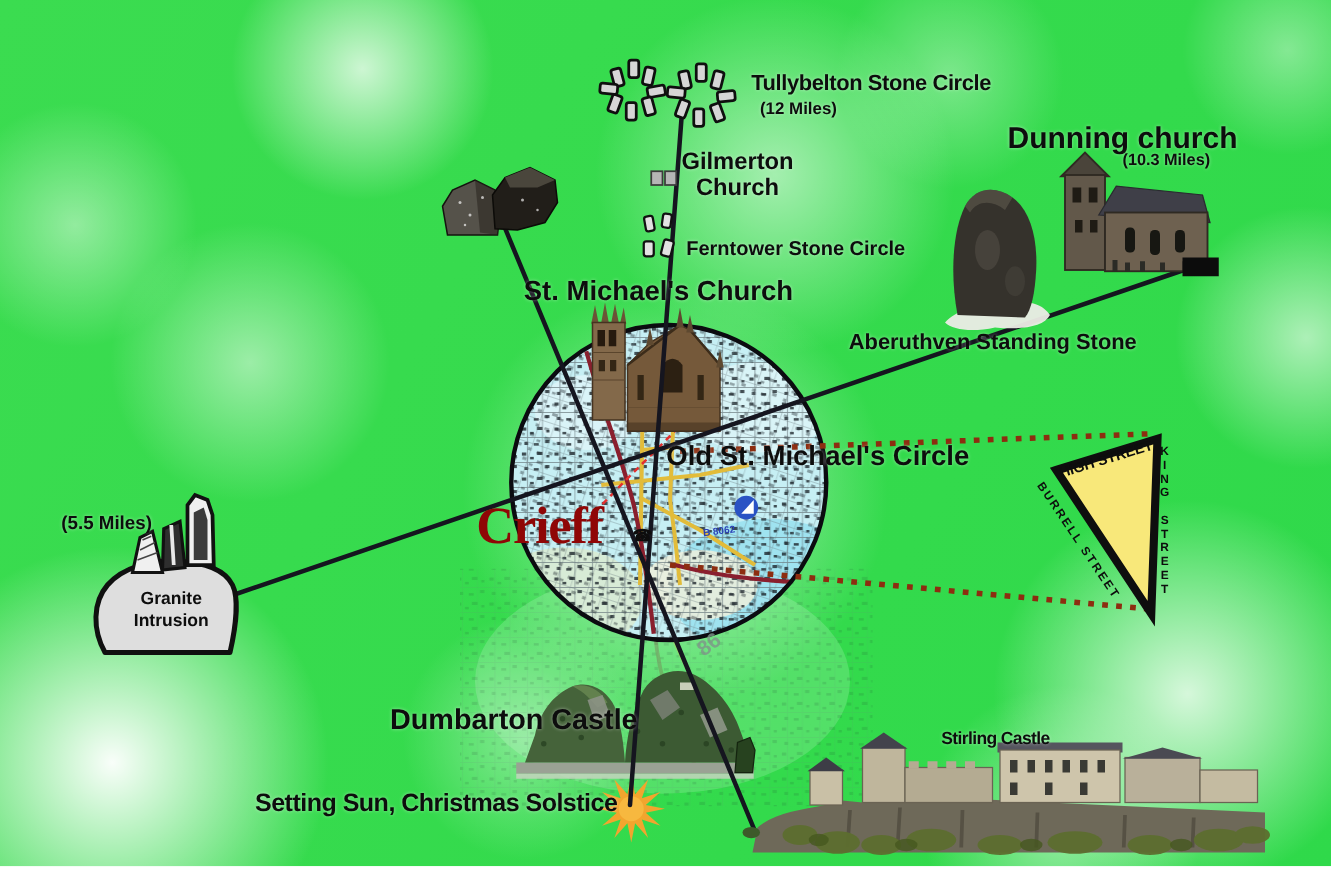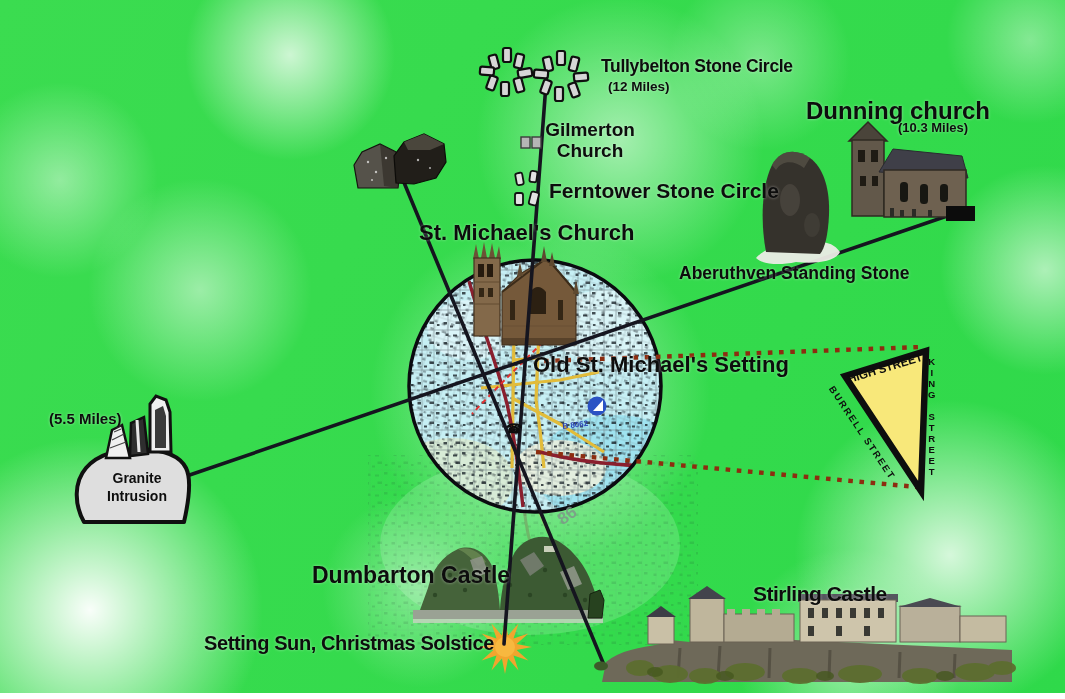--- a/index.html
+++ b/index.html
@@ -21,34 +21,34 @@
       radial-gradient(circle 120px at 1030px 40px, rgba(255,255,255,.4), rgba(255,255,255,0) 70%),
       linear-gradient(120deg,#3bdc50,#2fd94a);
   }
   svg.canvas{position:absolute;left:0;top:0;}
   .lbl{position:absolute;font-weight:bold;color:#0d0d0d;white-space:nowrap;line-height:1.05;
        text-shadow:0 0 3px rgba(255,255,255,.45);}
   .lbl-tullybelton{left:601px;top:57px;font-size:17.5px;letter-spacing:-0.3px;}
   .lbl-tullybelton-dist{left:608px;top:80px;font-size:13.5px;}
   .lbl-cradle{left:299px;top:100px;font-size:26px;}
   .lbl-gilmerton{left:590px;top:120px;transform:translateX(-50%);text-align:center;font-size:19px;line-height:1.1;}
-  .lbl-ferntower{left:549px;top:180px;font-size:21px;}
+  .lbl-ferntower{left:549px;top:192px;font-size:16px;}
   .lbl-stmichaels{left:419px;top:221px;font-size:22px;}
   .lbl-dunning{left:806px;top:98px;font-size:24px;}
   .lbl-dunning-dist{left:898px;top:121px;font-size:13px;}
   .lbl-aberuthven{left:679px;top:264px;font-size:17.5px;}
   .lbl-oldstmichaels{left:533px;top:353px;font-size:22px;}
   .lbl-crieff{left:381px;top:400px;font-size:42px;font-family:"Liberation Serif",serif;
               color:#8f0606;letter-spacing:-1px;text-shadow:none;line-height:1;}
   .lbl-balmuick{left:64px;top:381px;font-size:27px;}
   .lbl-balmuick-dist{left:49px;top:411px;font-size:15px;}
   .lbl-granite{left:137px;top:470px;transform:translateX(-50%);text-align:center;font-size:14px;line-height:1.25;text-shadow:none;}
   .lbl-dumbarton{left:312px;top:523px;font-size:23px;margin-top:40px;}
   .lbl-settingsun{left:204px;top:633px;font-size:20px;letter-spacing:-0.4px;}
-  .lbl-stirling{left:753px;top:583px;font-size:21px;letter-spacing:-0.5px;text-align:right;}
+  .lbl-stirling{left:753px;top:583px;font-size:14px;letter-spacing:-0.5px;text-align:right;}
   .lbl-b8062{left:562px;top:423px;font-size:8px;color:#2a3fb5;transform:rotate(-7deg);transform-origin:left top;text-shadow:none;}
   .lbl-phone{left:506px;top:422px;font-size:13px;text-shadow:none;}
   .lbl-86{left:558px;top:507px;font-size:17px;color:#7f958a;opacity:.8;transform:rotate(-36deg);text-shadow:none;}
   .lbl-high{left:885px;top:368px;font-size:11.5px;transform:translate(-50%,-50%) rotate(-17deg);text-shadow:none;}
   .lbl-king{left:928px;top:356px;font-size:9.5px;text-shadow:none;}
   .lbl-king .vch{display:block;text-align:center;height:11px;line-height:11px;}
   .lbl-burrell{left:862px;top:433px;font-size:9.5px;letter-spacing:1.8px;
                transform:translate(-50%,-50%) rotate(56deg);text-shadow:none;}
 </style>
 </head>
@@ -322,21 +322,22 @@
   <div class="lbl lbl-tullybelton-dist">(12 Miles)</div>
   <div class="lbl lbl-gilmerton">
     <div>Gilmerton</div>
     <div>Church</div>
   </div>
   <div class="lbl lbl-ferntower">Ferntower Stone Circle</div>
   <div class="lbl lbl-stmichaels">St. Michael's Church</div>
   <div class="lbl lbl-dunning">Dunning church</div>
   <div class="lbl lbl-dunning-dist">(10.3 Miles)</div>
   <div class="lbl lbl-aberuthven">Aberuthven Standing Stone</div>
-  <div class="lbl lbl-oldstmichaels">Old St. Michael's Setting</div>
+  <div class="lbl lbl-oldstmichaels">Old St. Michael's Circle</div>
+  <div class="lbl lbl-crieff">Crieff</div>
   <div class="lbl lbl-balmuick-dist">(5.5 Miles)</div>
   <div class="lbl lbl-granite">
     <div>Granite</div>
     <div>Intrusion</div>
   </div>
   <div class="lbl lbl-dumbarton">Dumbarton Castle</div>
   <div class="lbl lbl-settingsun">Setting Sun, Christmas Solstice</div>
   <div class="lbl lbl-stirling">Stirling Castle</div>
   <div class="lbl lbl-b8062">B 8062</div>
   <div class="lbl lbl-phone">☎</div>

